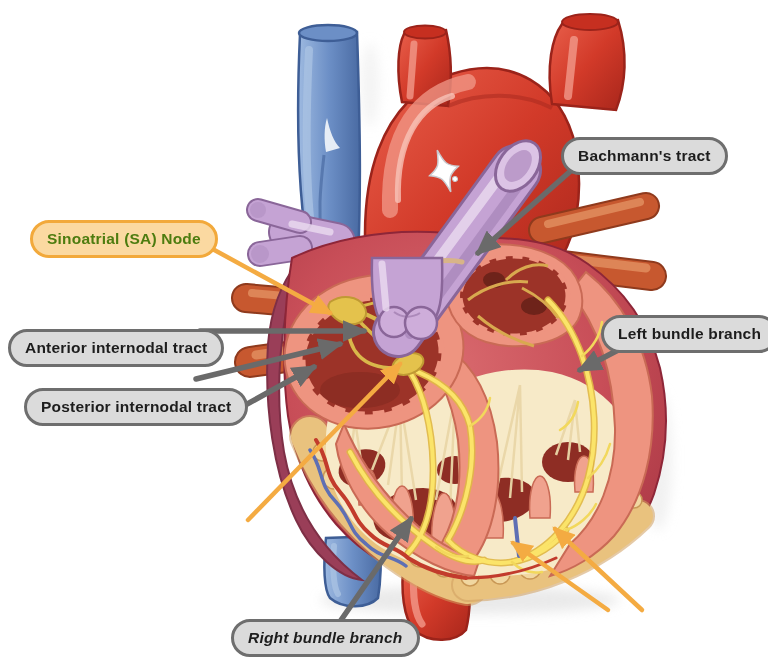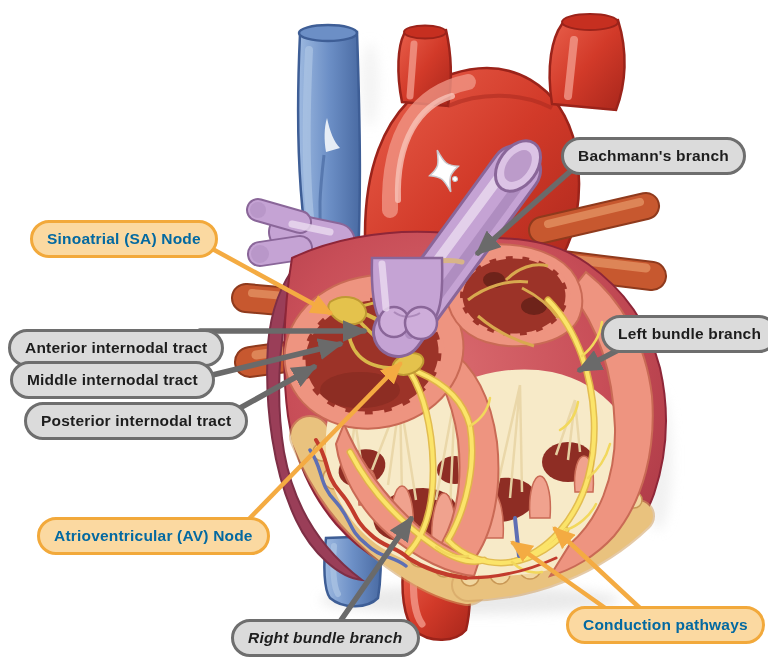--- a/index.html
+++ b/index.html
@@ -5,21 +5,21 @@
   html,body{margin:0;padding:0;background:#ffffff;}
   body{width:768px;height:669px;position:relative;overflow:hidden;
        font-family:"Liberation Sans",sans-serif;}
   #stage{position:absolute;inset:0;width:768px;height:669px;}
   svg{position:absolute;left:0;top:0;}
   .pill{position:absolute;border-radius:22px;border:3px solid;
         font-weight:700;font-size:15.5px;line-height:1;
         padding:8px 14px;white-space:nowrap;box-sizing:border-box;
         letter-spacing:.2px;}
   .pill.gray{background:#DBDBDB;border-color:#6E6E6E;color:#1d1d1d;}
-  .pill.orange{background:#FBD9A1;border-color:#F2A93B;color:#0369a1;}
+  .pill.orange{background:#FBD9A1;border-color:#F2A93B;color:#4d7c0f;}
 </style>
 </head>
 <body>
 
 <div id="stage">
 
 <svg width="768" height="669" viewBox="0 0 768 669">
   <defs>
     <linearGradient id="gBlue" x1="0" y1="0" x2="1" y2="0">
       <stop offset="0" stop-color="#9DB9E0"></stop>
@@ -267,22 +267,19 @@
     <path d="M222,418 L314,367" stroke="#6A6A6A" stroke-width="5.5" marker-end="url(#arrG)"></path>
     <path d="M622,348 L580,370" stroke="#6A6A6A" stroke-width="5.5" marker-end="url(#arrG)"></path>
     <path d="M248,520 L400,364" stroke="#F4AB42" stroke-width="4.5" marker-end="url(#arrO)"></path>
     <path d="M330,636 L411,519" stroke="#6A6A6A" stroke-width="5.5" marker-end="url(#arrG)"></path>
     <path d="M608,610 L513,543" stroke="#F4AB42" stroke-width="4.5" marker-end="url(#arrO)"></path>
     <path d="M642,610 L555,529" stroke="#F4AB42" stroke-width="4.5" marker-end="url(#arrO)"></path>
   </g>
 </svg>
 
 <div class="pill orange" style="left:30px;top:220px;">Sinoatrial (SA) Node</div>
-<div class="pill gray" style="left:561px;top:137px;">Bachmann's branch</div>
+<div class="pill gray" style="left:561px;top:137px;">Bachmann's tract</div>
 <div class="pill gray" style="left:8px;top:329px;">Anterior internodal tract</div>
-<div class="pill gray" style="left:10px;top:361px;">Middle internodal tract</div>
-<div class="pill gray" style="left:24px;top:402px;text-align:right;">Posterior internodal tract</div>
+<div class="pill gray" style="left:24px;top:388px;text-align:right;">Posterior internodal tract</div>
 <div class="pill gray" style="left:601px;top:315px;">Left bundle branch</div>
-<div class="pill orange" style="left:37px;top:517px;">Atrioventricular (AV) Node</div>
 <div class="pill gray" style="left:231px;top:619px;font-style:italic;">Right bundle branch</div>
-<div class="pill orange" style="left:566px;top:606px;">Conduction pathways</div>
 
 </div>
 
 </body></html>

